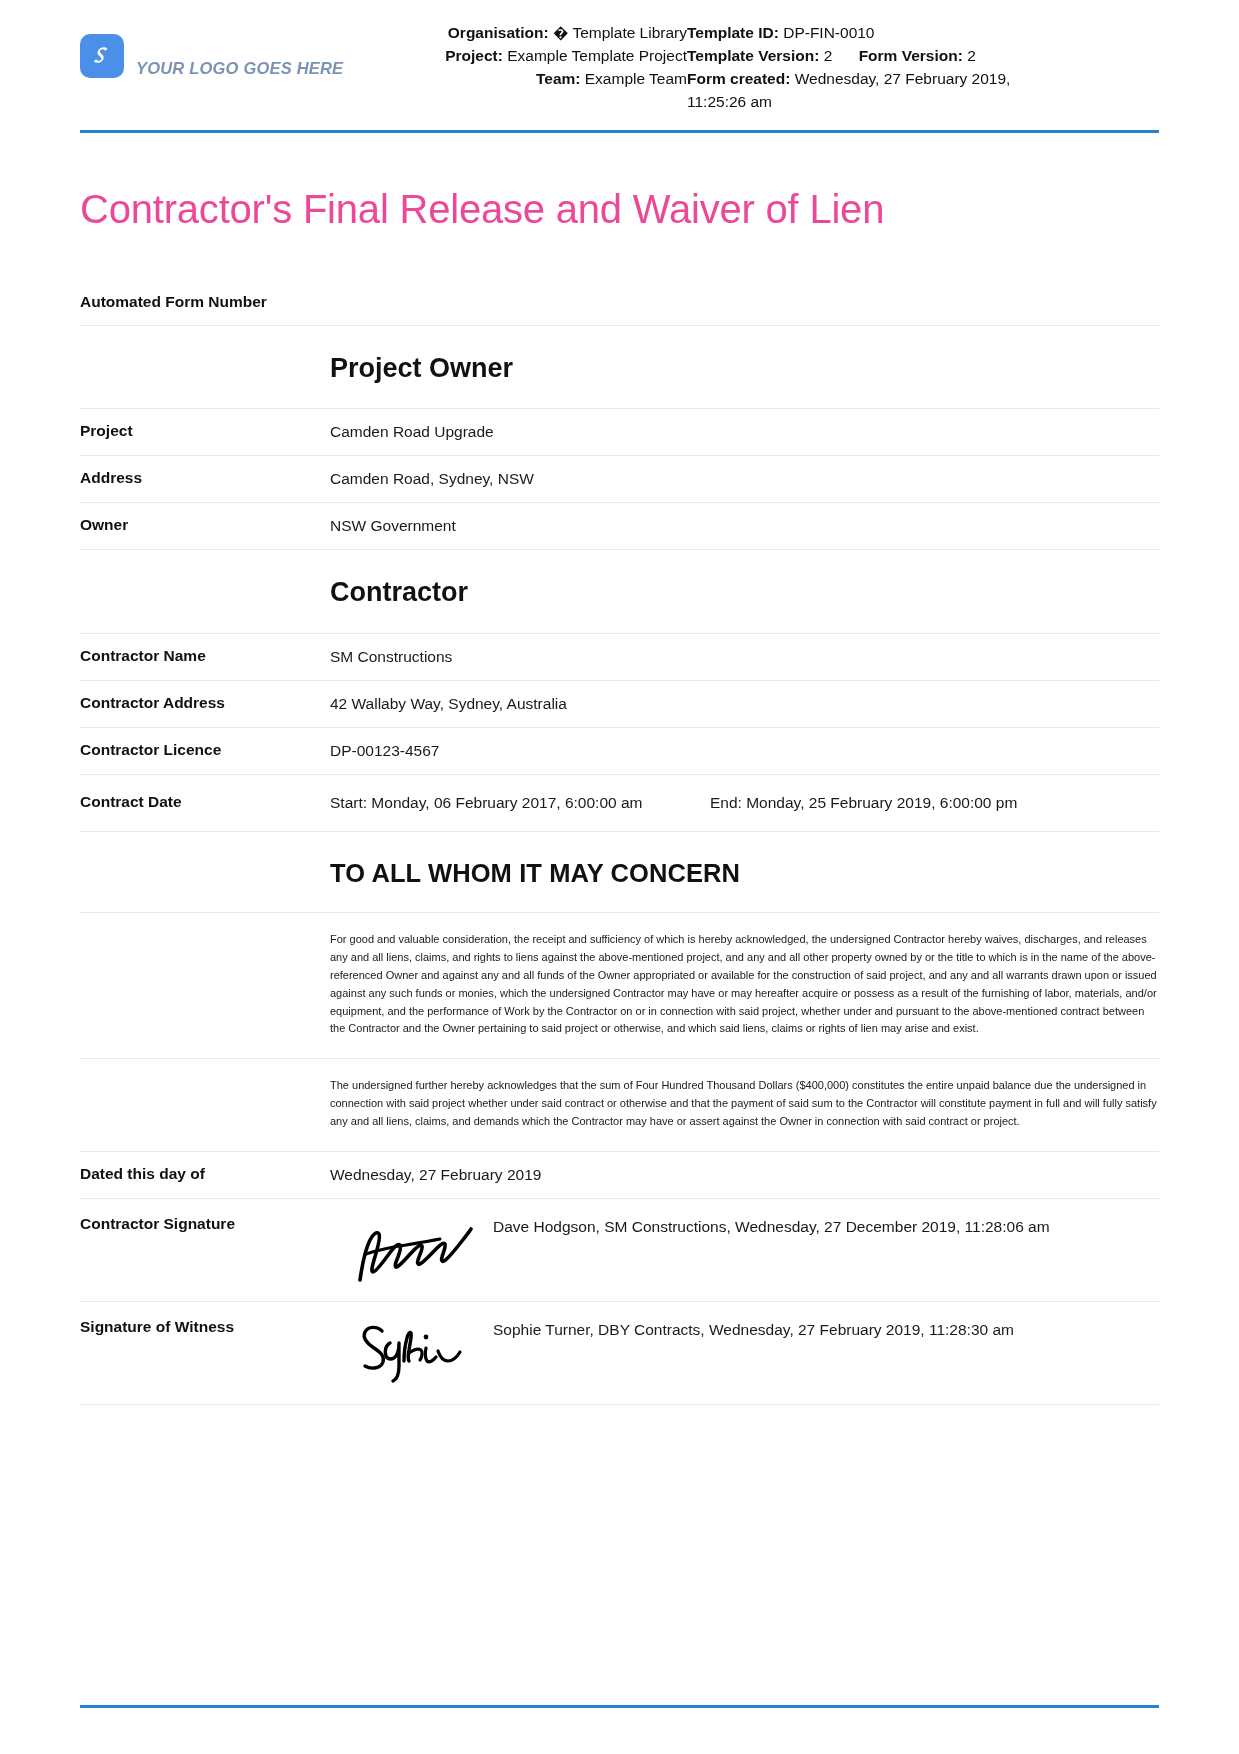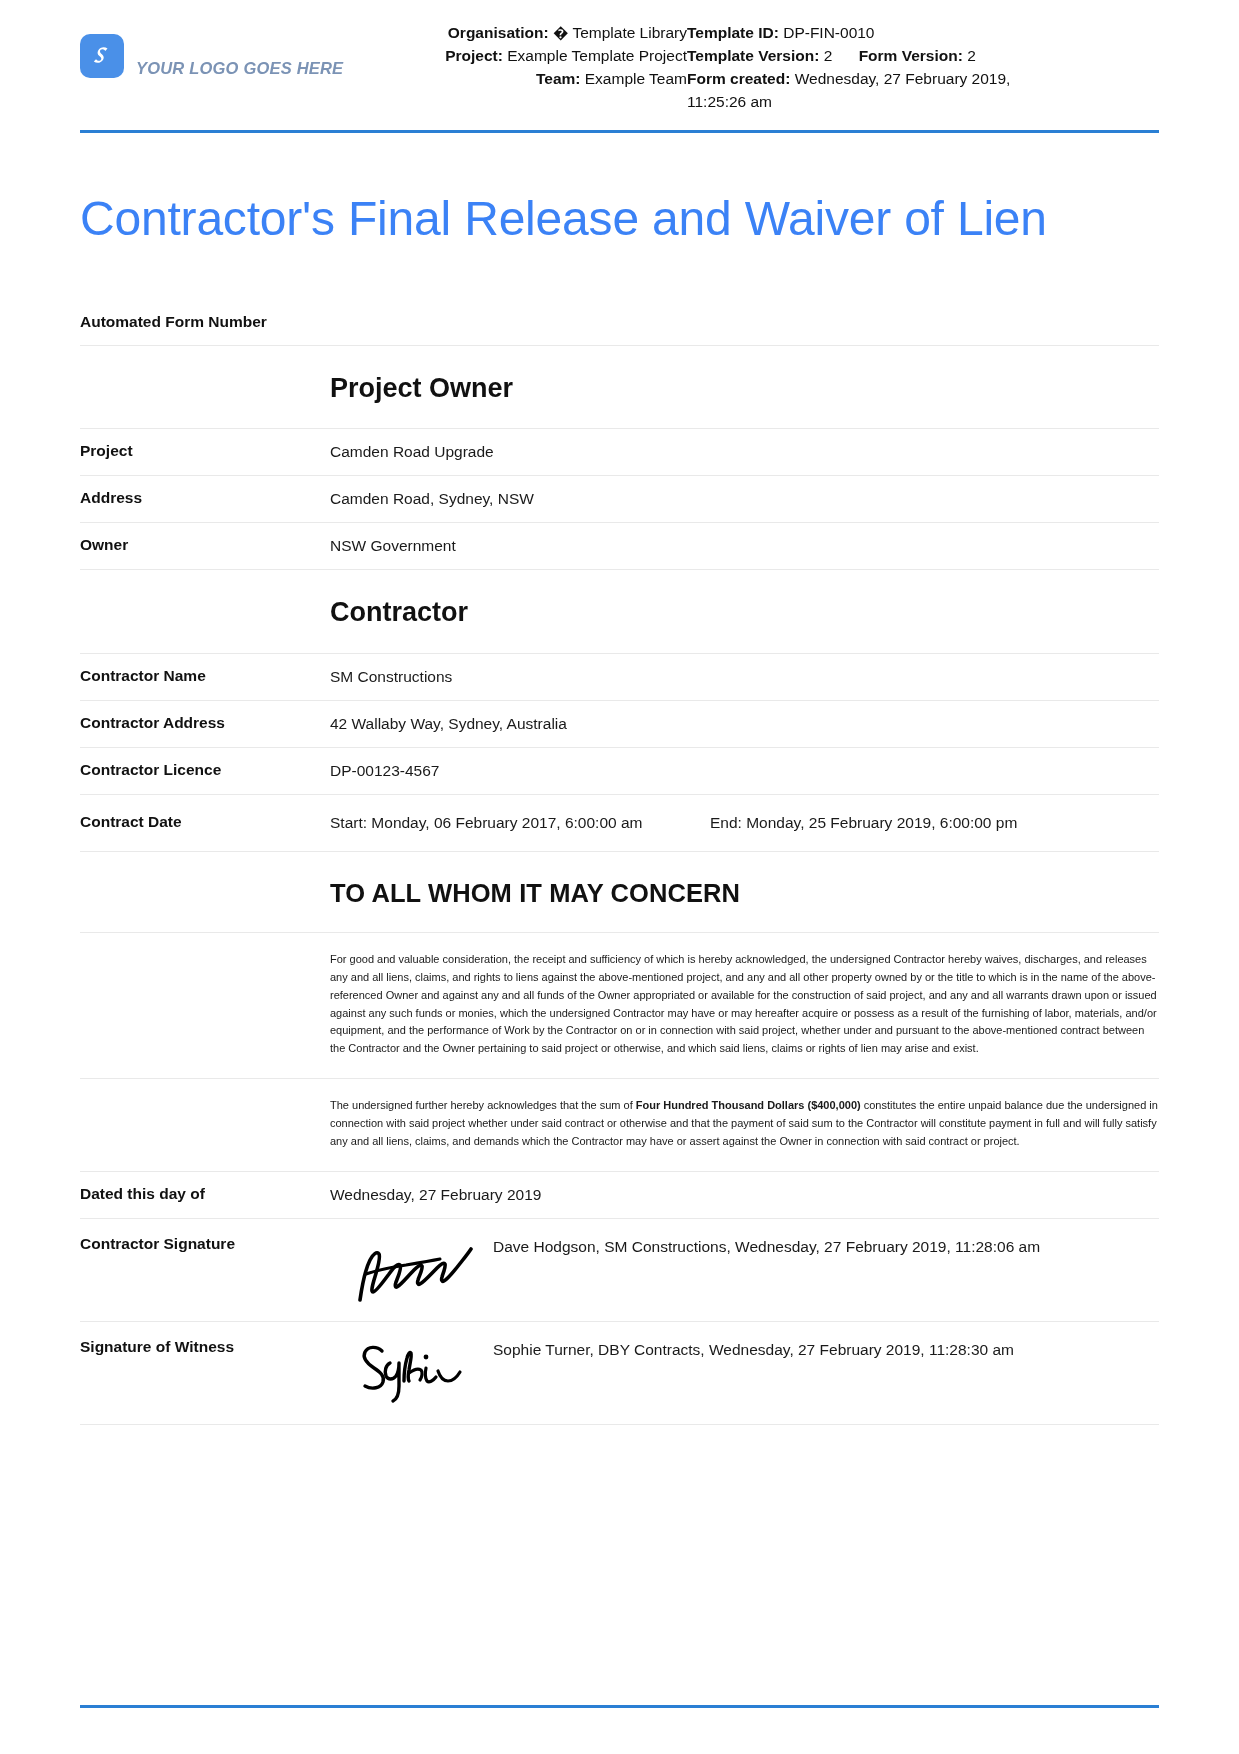--- a/index.html
+++ b/index.html
@@ -64,26 +64,26 @@
   .small-time { font-size: 15.5px; }
 
   .rule-top {
     height: 3px;
     background: #2a7fd4;
     margin: 16px 80px 0 80px;
   }
 
   
   .doc-title {
-    font-size: 48px;
+    font-size: 40px;
     font-weight: 400;
     line-height: 1.15;
     padding: 26px 80px 0 80px;
     letter-spacing: -0.2px;
-    color: #3b82f6;
+    color: #ec4899;
   }
 
   
   .rows {
     padding: 0 80px;
     margin-top: 22px;
   }
   .row {
     display: flex;
     align-items: flex-start;
@@ -126,21 +126,21 @@
   .date-split { display: flex; gap: 0; }
   .date-split .d1 { flex: 0 0 380px; padding-right: 36px; }
   .date-split .d2 { flex: 1 1 auto; }
 
   .para {
     font-size: 11px;
     line-height: 1.62;
     color: #1a1a1a;
     margin: 0;
   }
-  .para b { font-weight: 700; }
+  .para b { font-weight: 400; }
   .row.para-row { padding: 18px 0 20px 0; }
 
   
   .sig-cell {
     display: flex;
     align-items: flex-start;
     gap: 0;
   }
   .sig-img {
     flex: 0 0 163px;
@@ -310,21 +310,21 @@
     <div class="row sig-row">
       <div class="row-label">Contractor Signature</div>
       <div class="row-value">
         <div class="sig-cell">
           <div class="sig-img">
             <svg width="125" height="70" viewBox="0 0 125 70" aria-hidden="true">
               <path d="M8 66 C10 52 13 36 18 26 C21 20 25 17 27 20 C29 24 25 36 22 46 C20 53 19 58 21 58 C24 58 31 48 37 40 C42 33 46 29 48 31 C50 34 46 43 44 48 C43 51 43 54 45 53 C49 51 56 42 62 36 C66 32 69 30 70 32 C71 35 67 42 66 46 C65 49 66 51 68 50 C72 48 79 40 85 34 C89 30 92 28 93 30 C94 33 91 39 90 43 C89 46 90 48 92 47 C96 45 103 36 110 27 C114 22 117 18 119 15" fill="none" stroke="#000" stroke-width="3.6" stroke-linecap="round" stroke-linejoin="round"></path>
               <path d="M14 40 C26 36 40 33 54 31 C66 29 78 27 88 25" fill="none" stroke="#000" stroke-width="3" stroke-linecap="round"></path>
             </svg>
           </div>
-          <div class="sig-meta">Dave Hodgson, SM Constructions, Wednesday, 27 February 2019, 11:28:06 am</div>
+          <div class="sig-meta">Dave Hodgson, SM Constructions, Wednesday, 27 December 2019, 11:28:06 am</div>
         </div>
       </div>
     </div>
 
     <div class="row sig-row">
       <div class="row-label">Signature of Witness</div>
       <div class="row-value">
         <div class="sig-cell">
           <div class="sig-img">
             <svg width="118" height="70" viewBox="0 0 118 70" aria-hidden="true">

